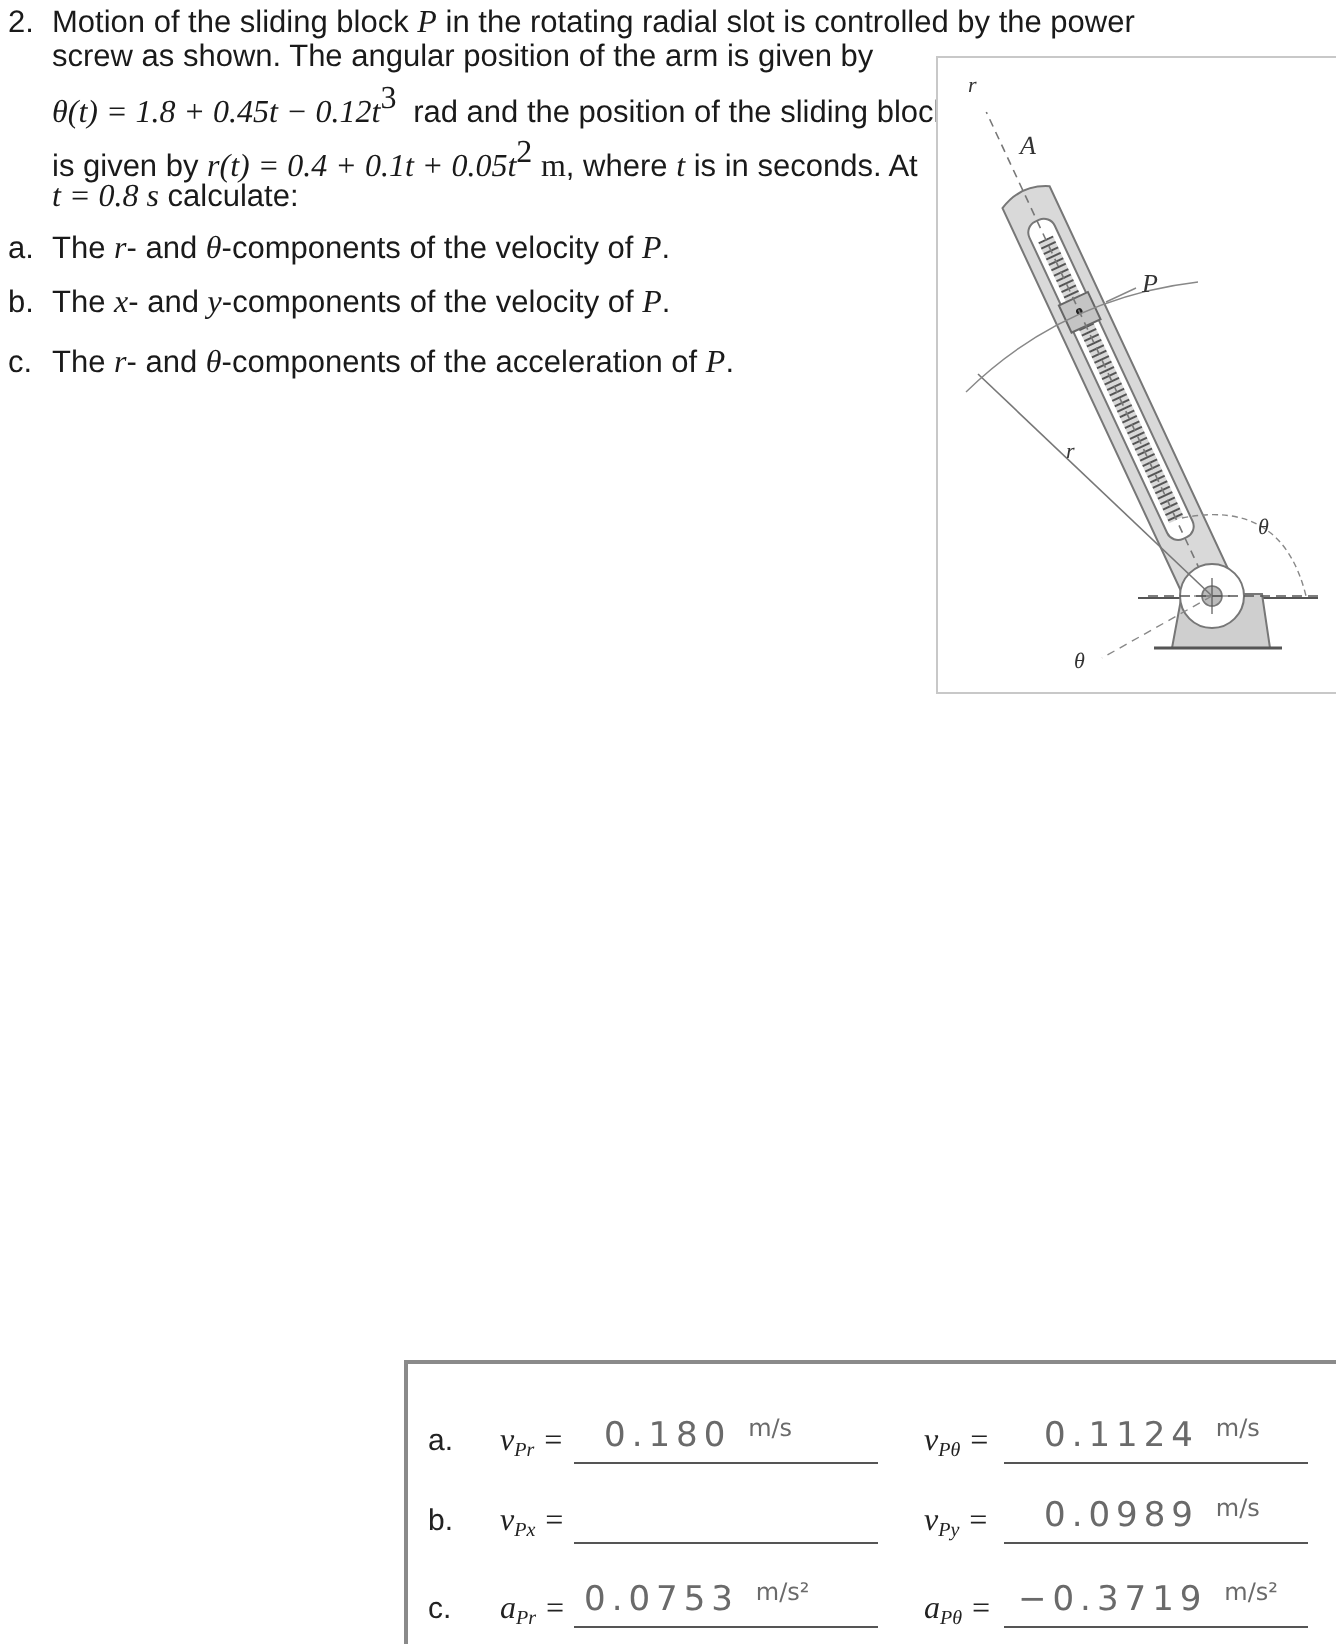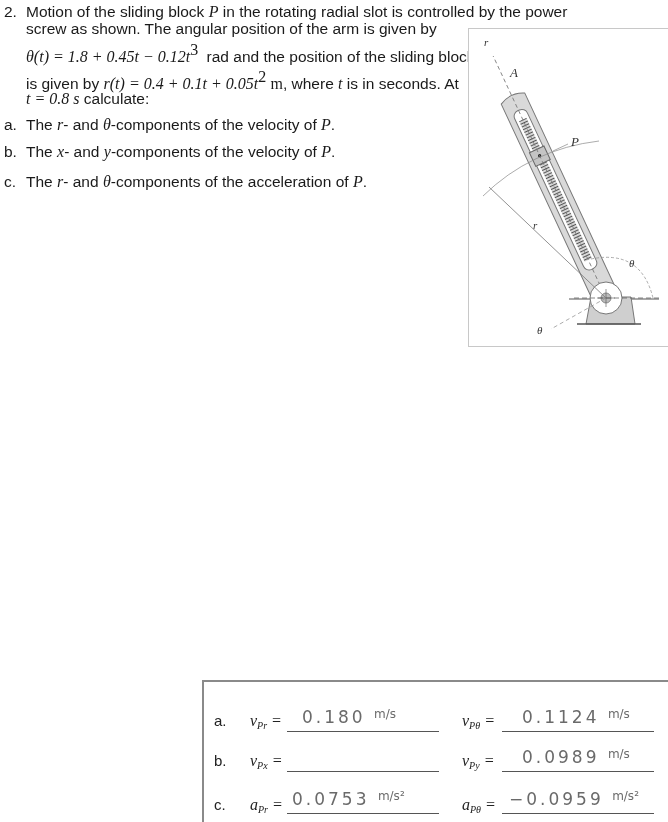--- a/index.html
+++ b/index.html
@@ -136,14 +136,14 @@
   <span class="ans-line" style="left:298px; top:89px; width:152px;"></span>
   <span class="hand" style="left:318px; top:65px;"><span>0.0989</span> <span class="unit">m/s</span></span>
 
   <span class="ans-label" style="left:10px; top:114px;">c.</span>
   <span class="ans-var" style="left:46px; top:114px;"><span>a</span><sub>Pr</sub> <span>=</span></span>
   <span class="ans-line" style="left:83px; top:131px; width:152px;"></span>
   <span class="hand" style="left:88px; top:107px;"><span>0.0753</span> <span class="unit">m/s²</span></span>
 
   <span class="ans-var" style="left:258px; top:114px;"><span>a</span><sub>Pθ</sub> <span>=</span></span>
   <span class="ans-line" style="left:298px; top:131px; width:152px;"></span>
-  <span class="hand" style="left:305px; top:107px;"><span>−0.0959</span> <span class="unit">m/s²</span></span>
+  <span class="hand" style="left:305px; top:107px;"><span>−0.3719</span> <span class="unit">m/s²</span></span>
 </div>
 
 </body></html>

